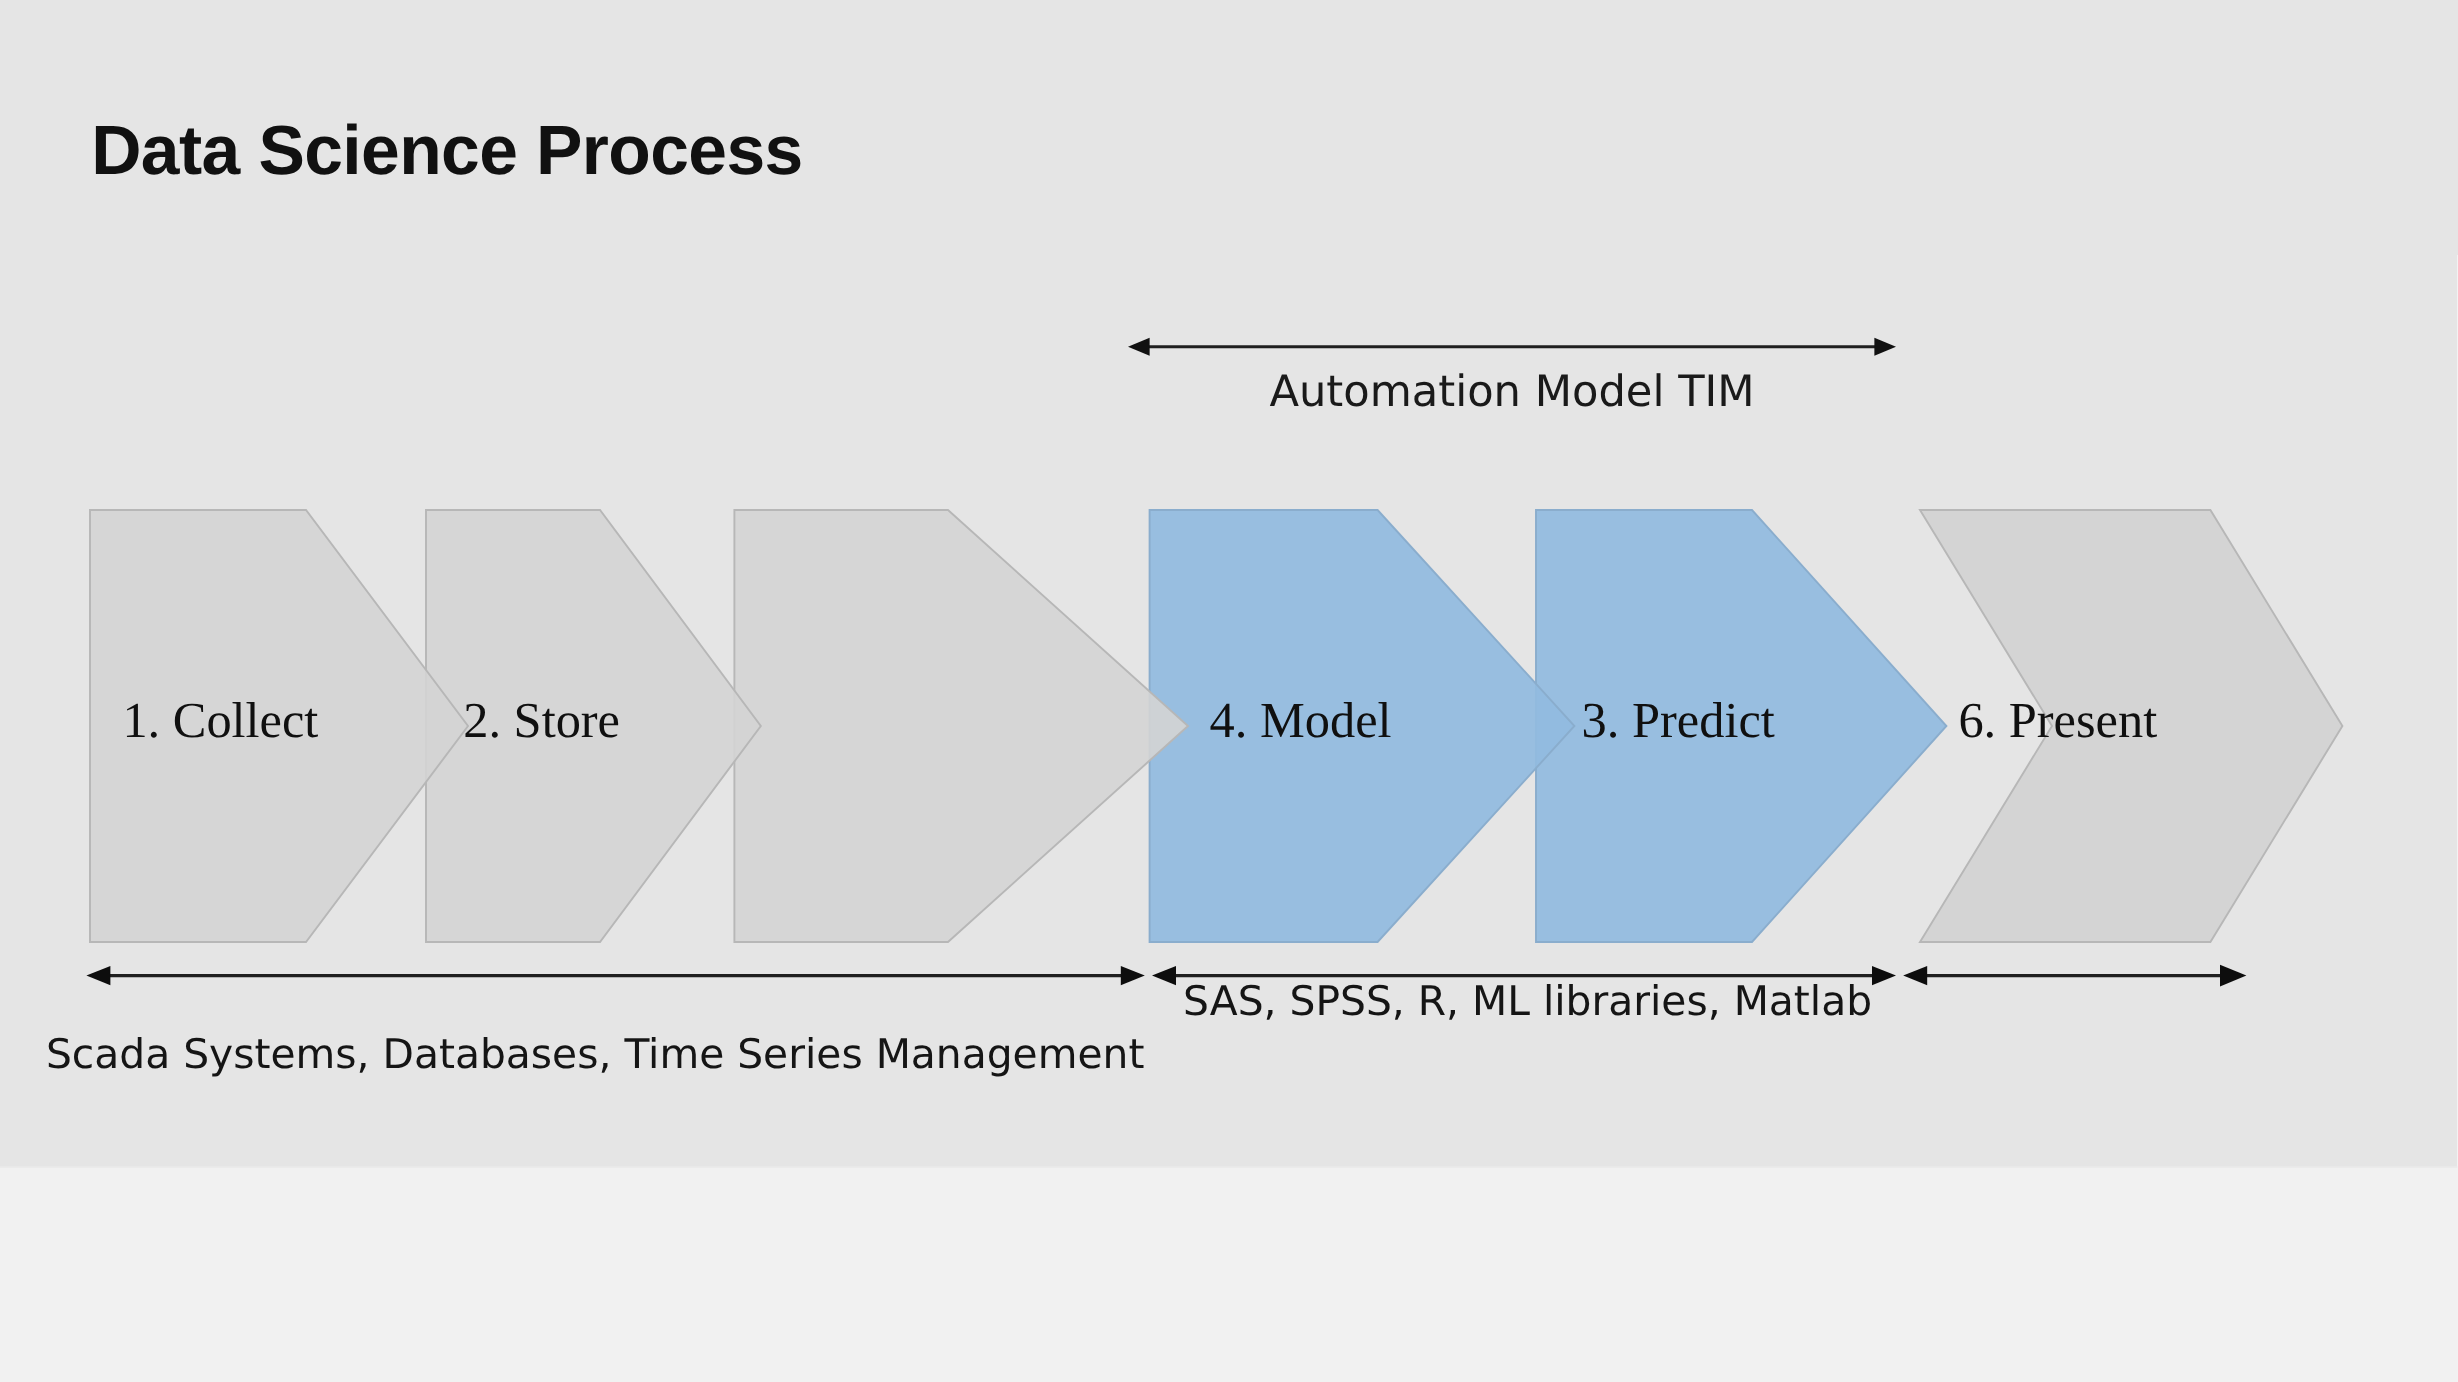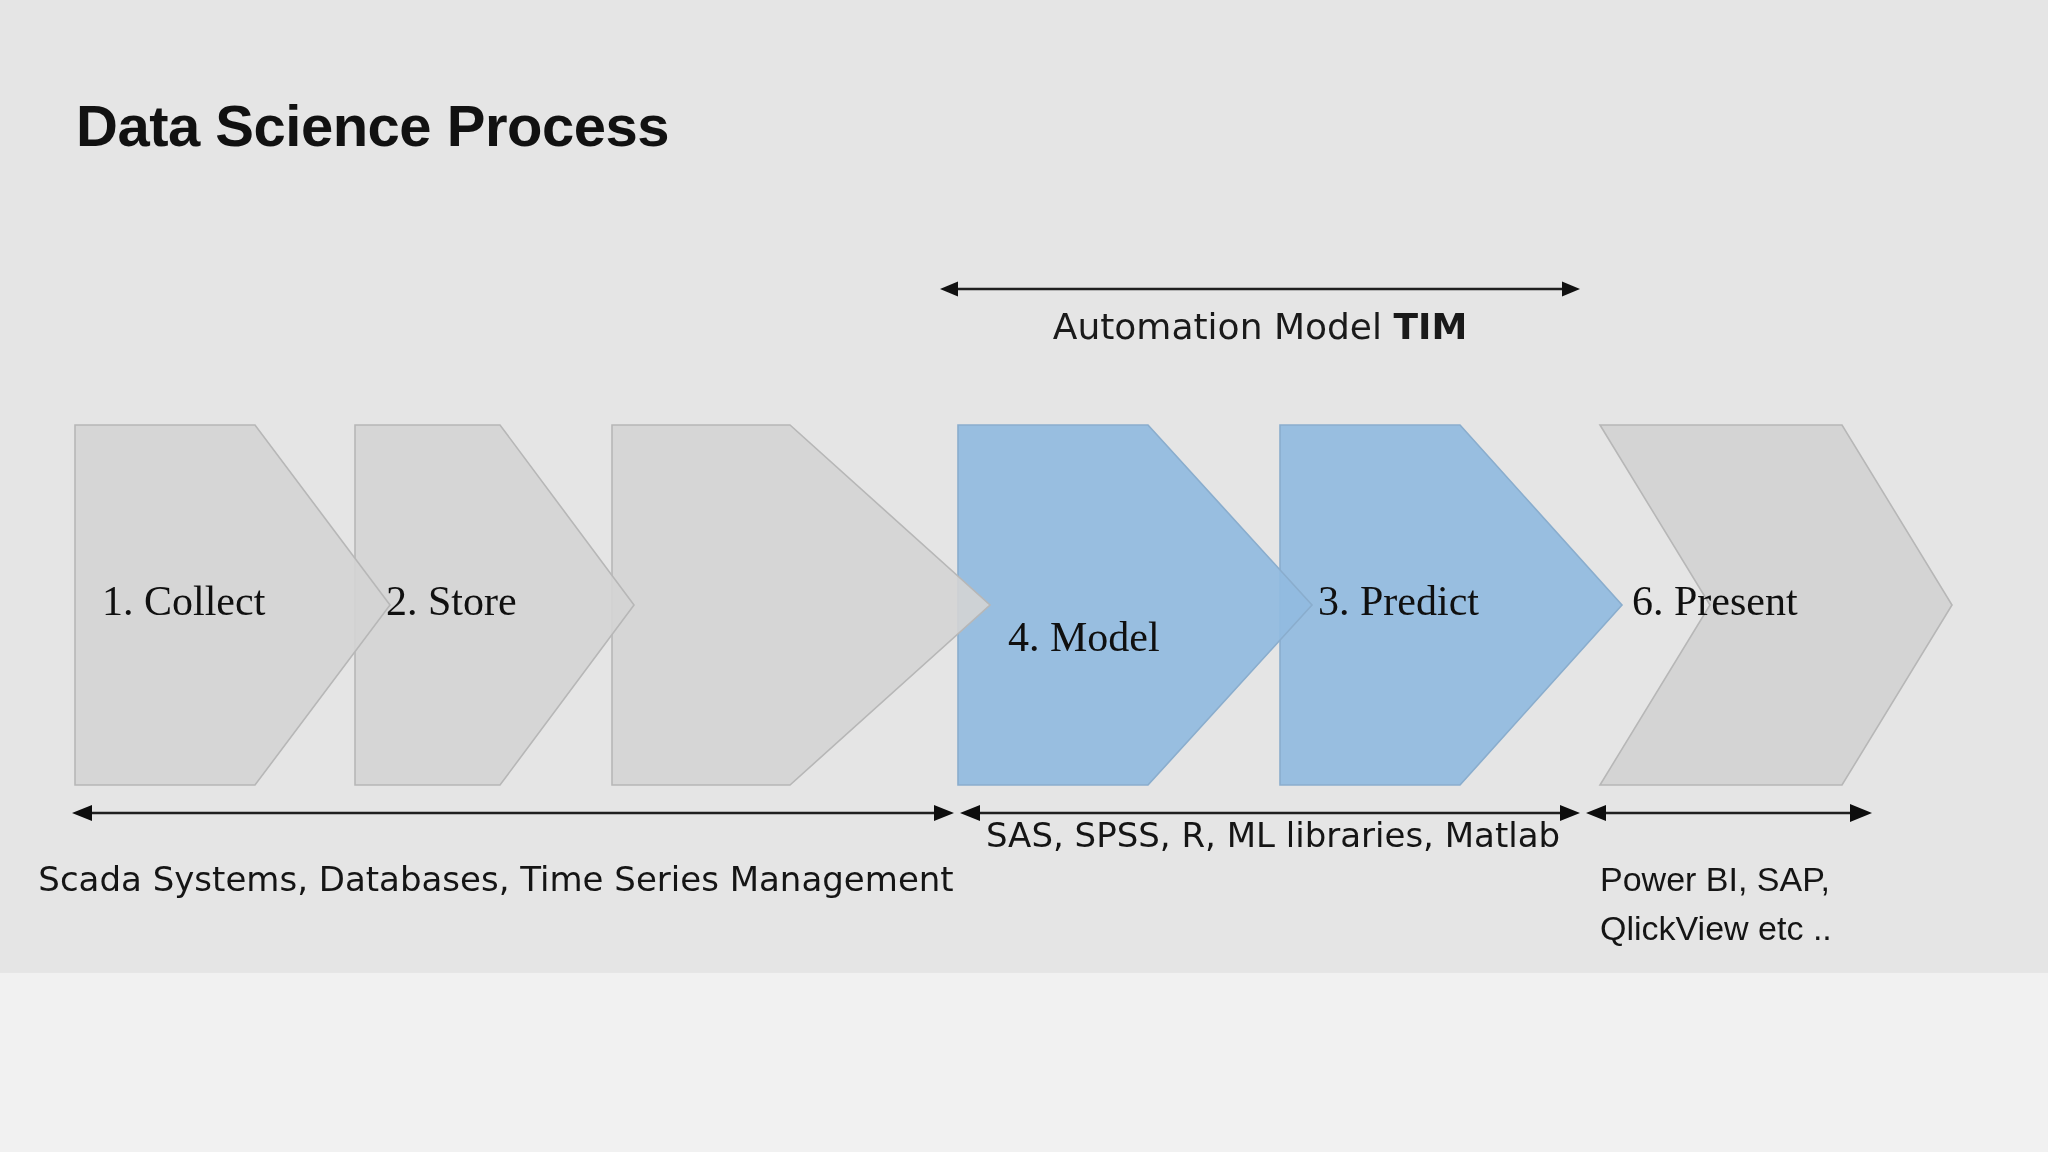--- a/index.html
+++ b/index.html
@@ -58,21 +58,21 @@
     left: 0;
     top: 28px;
     width: 640px;
     text-align: center;
     font-size: 36px;
     color: #1a1a1a;
     font-family: "DejaVu Sans", "Liberation Sans", sans-serif;
     white-space: nowrap;
   }
   #automation-label .bold {
-    font-weight: 700;
+    font-weight: 400;
   }
 
   
   #chevron-band {
     position: absolute;
     left: 0px;
     top: 415px;
     width: 2048px;
     height: 380px;
   }
@@ -173,21 +173,21 @@
 
       <polygon id="shape-3" points="612,10 790,10 990,190 790,370 612,370" fill="#d4d4d4" fill-opacity="0.9" stroke="#b7b7b7" stroke-width="1.6"></polygon>
 
       <polygon id="shape-2" points="355,10 500,10 634,190 500,370 355,370" fill="#d4d4d4" fill-opacity="0.9" stroke="#b7b7b7" stroke-width="1.6"></polygon>
 
       <polygon id="shape-1" points="75,10 255,10 390,190 255,370 75,370" fill="#d4d4d4" fill-opacity="0.9" stroke="#b7b7b7" stroke-width="1.6"></polygon>
     </svg>
 
     <div class="chev-label" style="left:102px;">1. Collect</div>
     <div class="chev-label" style="left:386px;">2. Store</div>
-    <div class="chev-label" style="left:1008px;margin-top:36px;">4. Model</div>
+    <div class="chev-label" style="left:1008px;">4. Model</div>
     <div class="chev-label" style="left:1318px;">3. Predict</div>
     <div class="chev-label" style="left:1632px;">6. Present</div>
   </div>
 
   <svg id="dimension-arrows-svg" viewBox="0 0 2048 36">
 
     <line x1="88" y1="18" x2="942" y2="18" stroke="#1f1f1f" stroke-width="2.6"></line>
     <polygon points="72,18 92,10 92,26" fill="#0d0d0d"></polygon>
     <polygon points="954,18 934,10 934,26" fill="#0d0d0d"></polygon>
 
@@ -202,22 +202,18 @@
 
   <div class="caption" id="caption-collect-store">
     <span>Scada Systems, Databases, Time Series Management</span>
   </div>
 
   <div class="caption" id="caption-model-predict">
     <span>SAS, SPSS, R, ML libraries, Matlab</span>
     <span class="line2"></span>
   </div>
 
-  <div class="caption" id="caption-present">
-    <span>Power BI, SAP,</span>
-    <span class="line2">QlickView etc ..</span>
-  </div>
 
   <div id="footer-band">
     
   </div>
 
 </div>
 
 </body></html>

